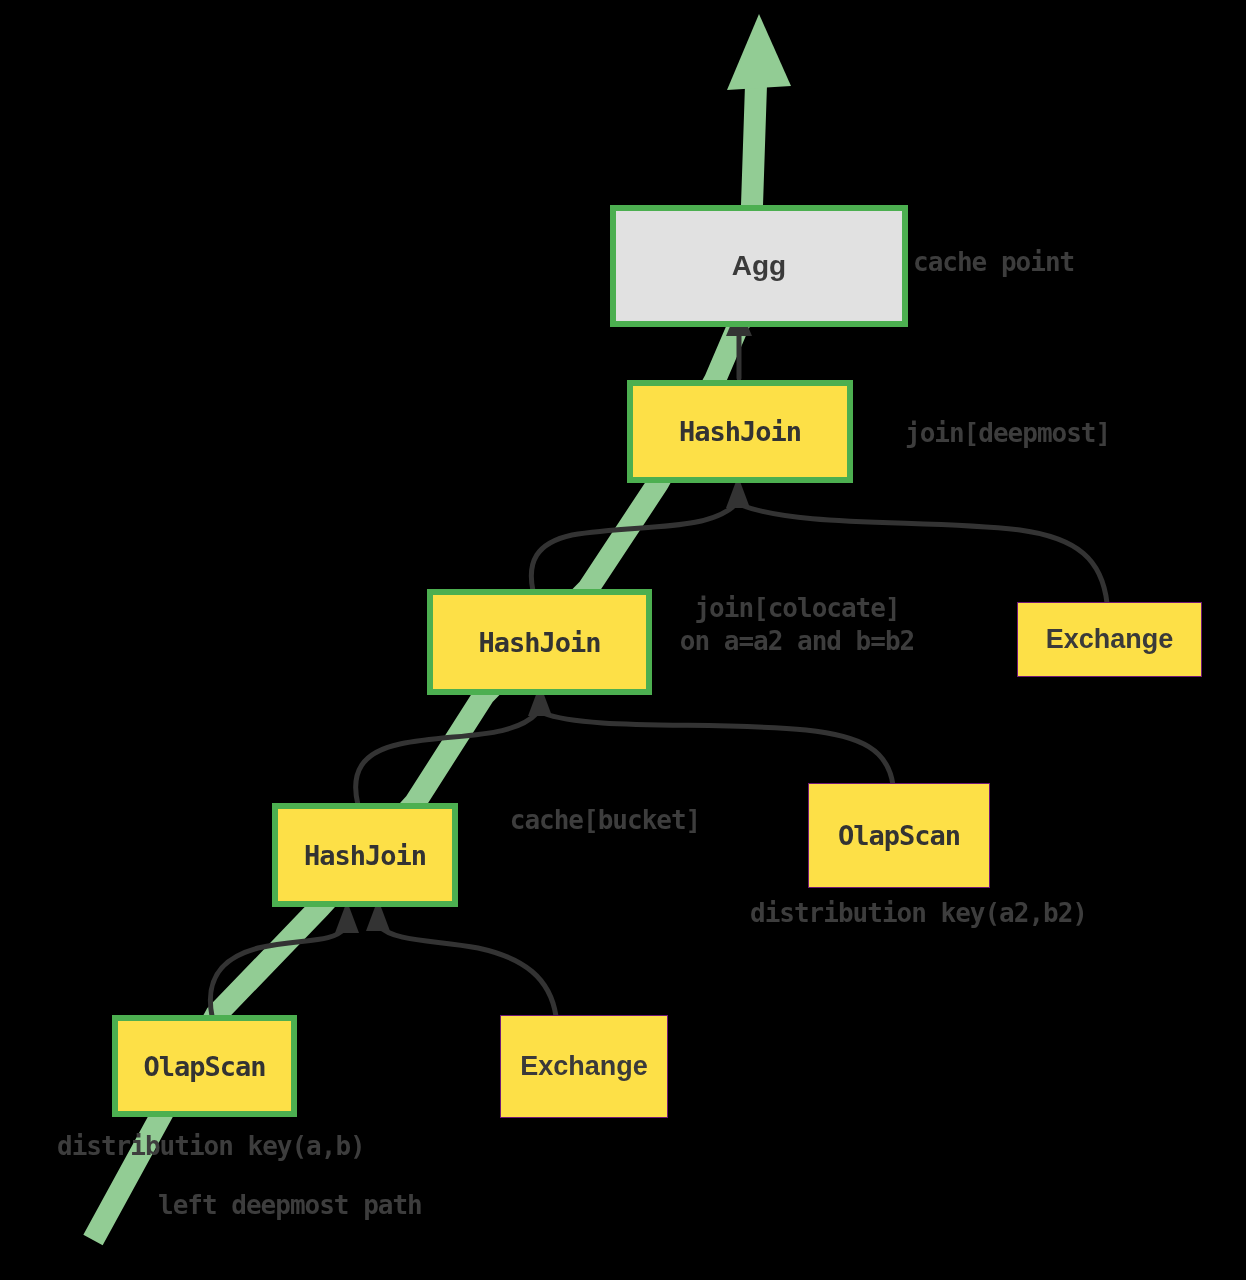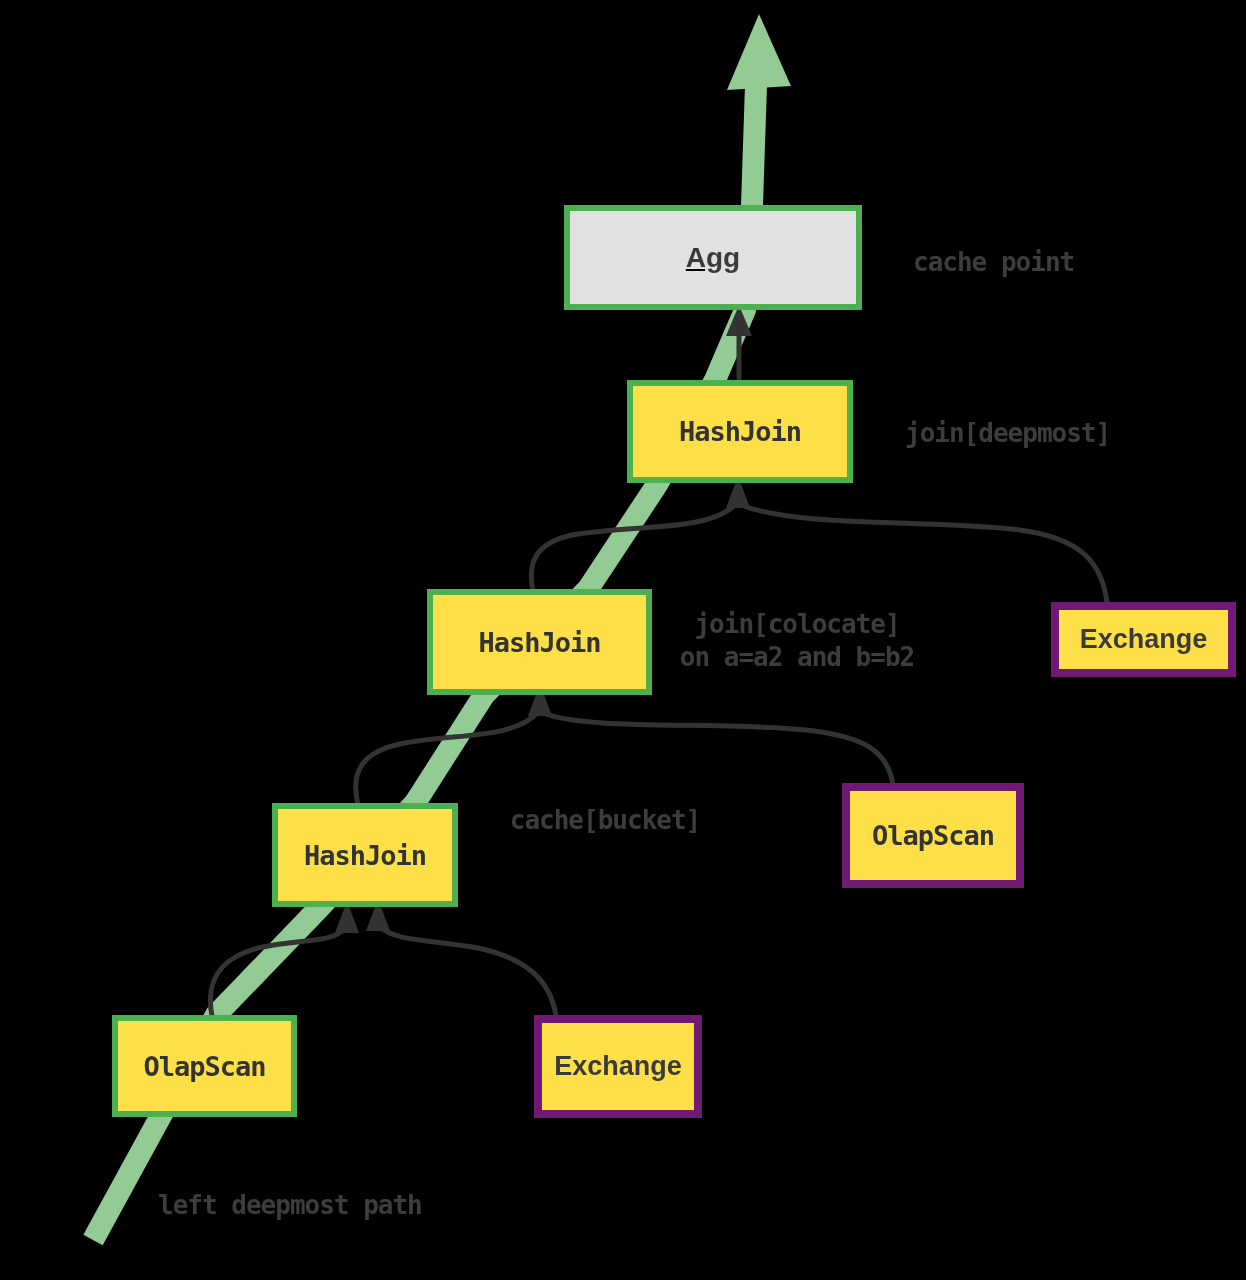--- a/index.html
+++ b/index.html
@@ -7,21 +7,21 @@
     position:relative;width:1246px;height:1280px;background:#000;
     overflow:hidden;font-family:"DejaVu Sans Mono",monospace;
   }
   .stage svg{position:absolute;left:0;top:0;z-index:1;}
   .node{
     position:absolute;box-sizing:border-box;z-index:2;
     display:flex;align-items:center;justify-content:center;
     background:#fde047;
   }
   .node.green{border:6px solid #4caf50;}
-  .node.gray{border:8px solid #701a75;margin-left:34px;}
+  .node.gray{border:1px solid #701a75;}
   .node.cache{background:#e1e1e1;}
   .lbl-mono{
     font-family:"DejaVu Sans Mono",monospace;font-weight:bold;
     font-size:27px;letter-spacing:-1px;color:#333;
   }
   .lbl-sans{
     font-family:"Liberation Sans",sans-serif;font-weight:bold;
     font-size:28px;color:#3a3a3a;
   }
   .annot{
@@ -59,21 +59,21 @@
 
     <g fill="#333333">
       <polygon points="739,305 752,336 726,336"></polygon>
       <polygon points="738,476 750,508 726,508"></polygon>
       <polygon points="540,684 552,716 528,716"></polygon>
       <polygon points="347,901 359,933 335,933"></polygon>
       <polygon points="378,899 390,931 366,931"></polygon>
     </g>
   </svg>
 
-  <div class="node green cache" style="left:564px;top:205px;width:298px;height:105px;text-decoration:underline;">
+  <div class="node green cache" style="left:610px;top:205px;width:298px;height:122px;">
     <span class="lbl-sans">Agg</span>
   </div>
 
   <div class="node green" style="left:627px;top:380px;width:226px;height:103px;">
     <span class="lbl-mono">HashJoin</span>
   </div>
 
   <div class="node green" style="left:427px;top:589px;width:225px;height:106px;">
     <span class="lbl-mono">HashJoin</span>
   </div>
@@ -95,26 +95,28 @@
   </div>
 
   <div class="node gray" style="left:500px;top:1015px;width:168px;height:103px;">
     <span class="lbl-sans" style="font-size:27px">Exchange</span>
   </div>
 
   <div class="annot" style="left:913px;top:246px;">cache point</div>
 
   <div class="annot" style="left:905px;top:417px;">join[deepmost]</div>
 
-  <div class="annot center" style="left:668px;top:608px;width:258px;">
+  <div class="annot center" style="left:668px;top:592px;width:258px;">
     <div>join[colocate]</div>
     <div>on a=a2 and b=b2</div>
   </div>
 
   <div class="annot center" style="left:472px;top:804px;width:266px;">
     <div>cache[bucket]</div>
   </div>
 
+  <div class="annot" style="left:750px;top:897px;">distribution key(a2,b2)</div>
 
+  <div class="annot" style="left:57px;top:1130px;">distribution key(a,b)</div>
 
   <div class="annot" style="left:158px;top:1189px;">left deepmost path</div>
 
 </div>
 
 </body></html>

